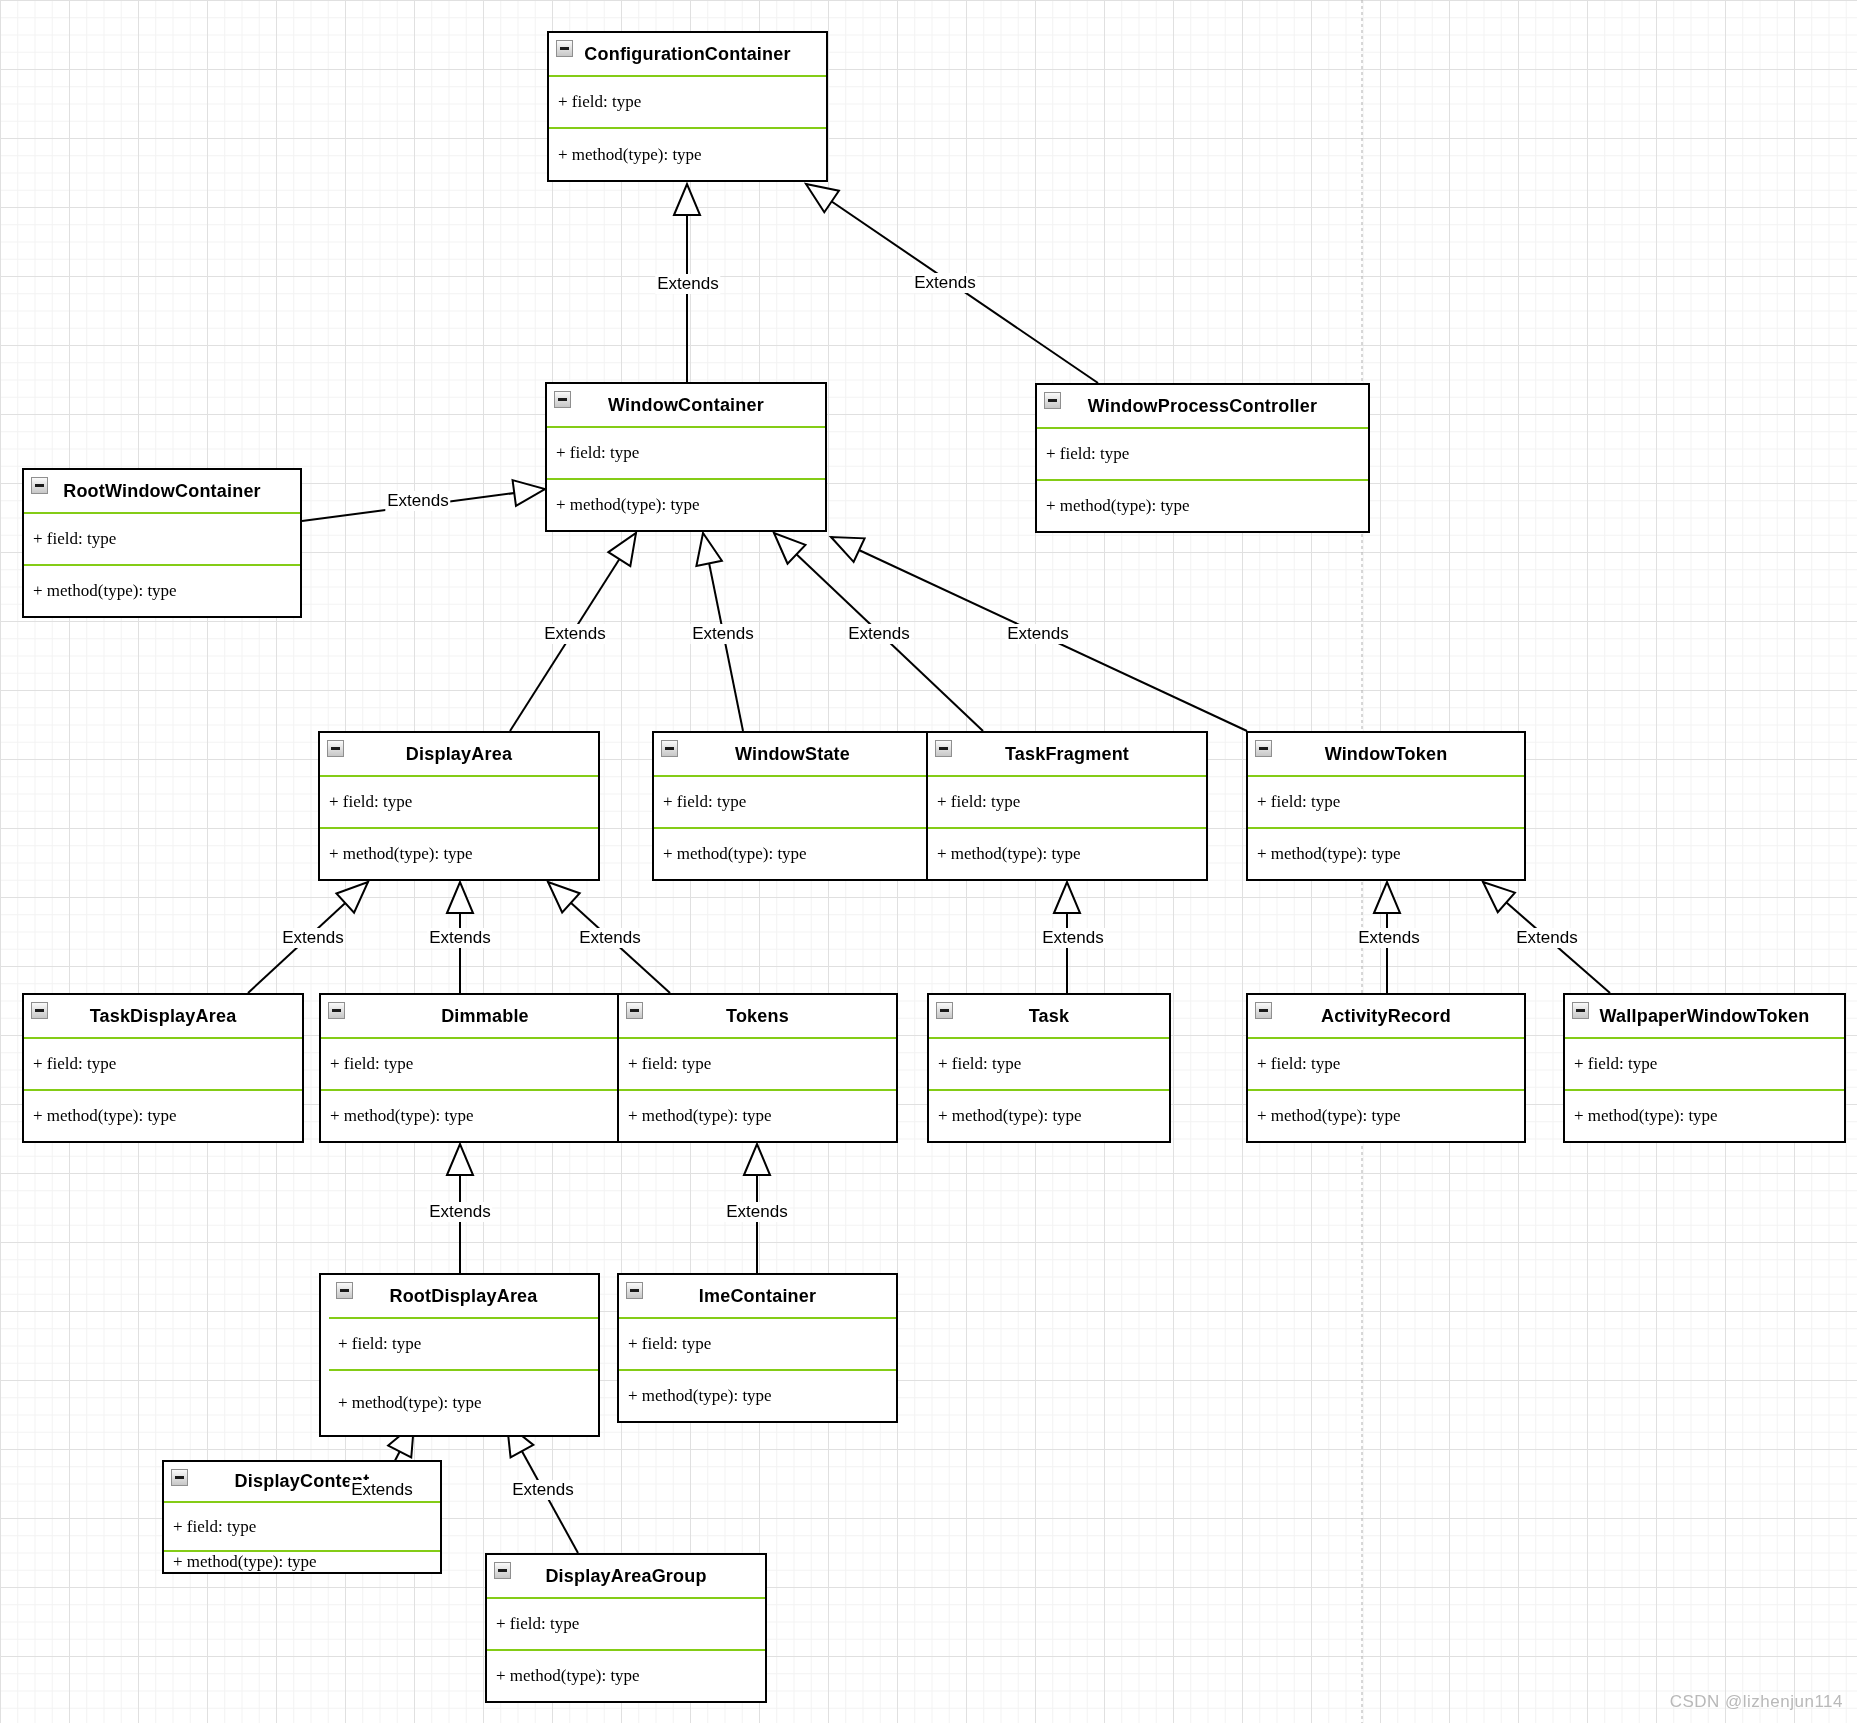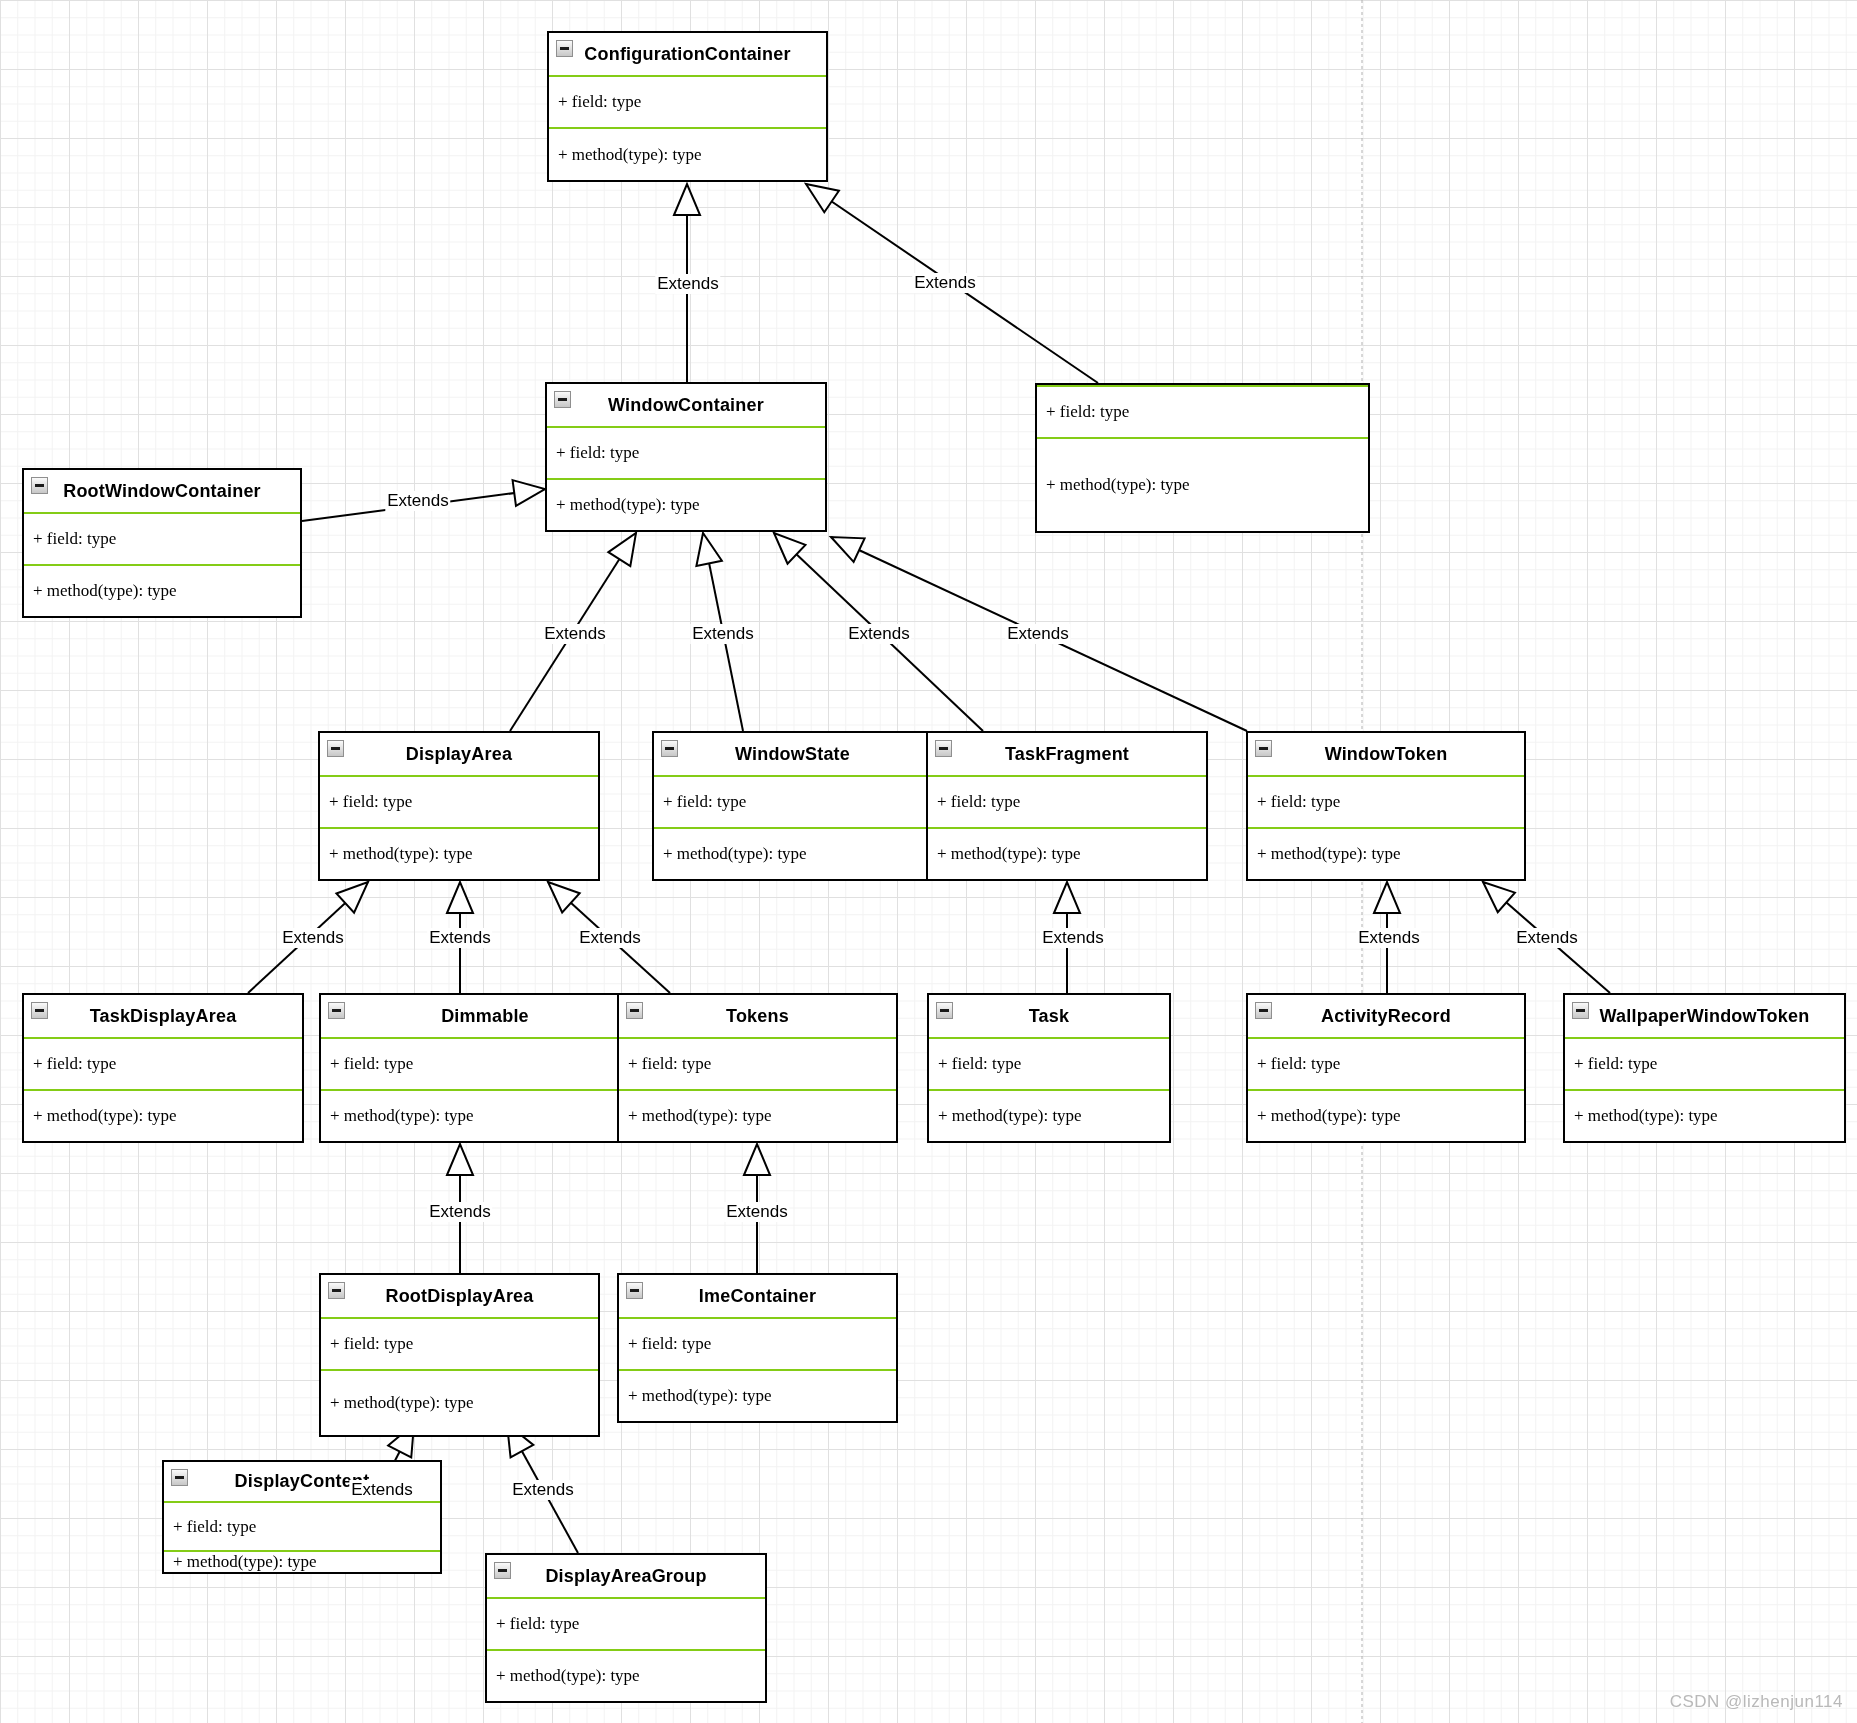--- a/index.html
+++ b/index.html
@@ -105,20 +105,24 @@
   </div>
     <div class="uml-class" style="left: 545px; top: 382px; width: 282px; height: 150px;">
     <div class="uml-title">
       <span class="collapse-icon"></span>
       <span class="uml-title-text">WindowContainer</span>
     </div>
     <div class="uml-field">+ field: type</div>
     <div class="uml-method">+ method(type): type</div>
   </div>
     <div class="uml-class" style="left: 1035px; top: 383px; width: 335px; height: 150px;">
+    <div class="uml-title">
+      <span class="collapse-icon"></span>
+      <span class="uml-title-text">WindowProcessController</span>
+    </div>
     <div class="uml-field">+ field: type</div>
     <div class="uml-method">+ method(type): type</div>
   </div>
     <div class="uml-class" style="left: 22px; top: 468px; width: 280px; height: 150px;">
     <div class="uml-title">
       <span class="collapse-icon"></span>
       <span class="uml-title-text">RootWindowContainer</span>
     </div>
     <div class="uml-field">+ field: type</div>
     <div class="uml-method">+ method(type): type</div>
@@ -196,21 +200,21 @@
     <div class="uml-method">+ method(type): type</div>
   </div>
     <div class="uml-class" style="left: 1563px; top: 993px; width: 283px; height: 150px;">
     <div class="uml-title">
       <span class="collapse-icon"></span>
       <span class="uml-title-text">WallpaperWindowToken</span>
     </div>
     <div class="uml-field">+ field: type</div>
     <div class="uml-method">+ method(type): type</div>
   </div>
-    <div class="uml-class" style="left: 319px; top: 1273px; width: 281px; height: 164px;">
+    <div class="uml-class" style="left: 319px; top: 1273px; width: 281px; height: 164px; padding-left: 8px;">
     <div class="uml-title">
       <span class="collapse-icon"></span>
       <span class="uml-title-text">RootDisplayArea</span>
     </div>
     <div class="uml-field">+ field: type</div>
     <div class="uml-method">+ method(type): type</div>
   </div>
     <div class="uml-class" style="left: 617px; top: 1273px; width: 281px; height: 150px;">
     <div class="uml-title">
       <span class="collapse-icon"></span>

